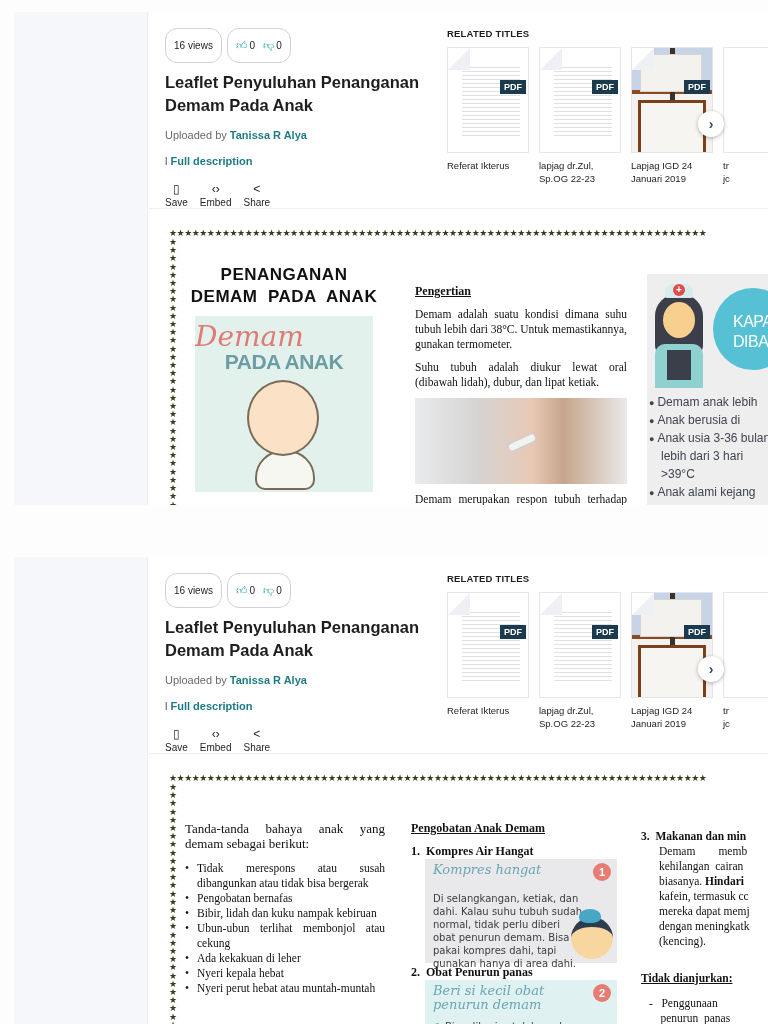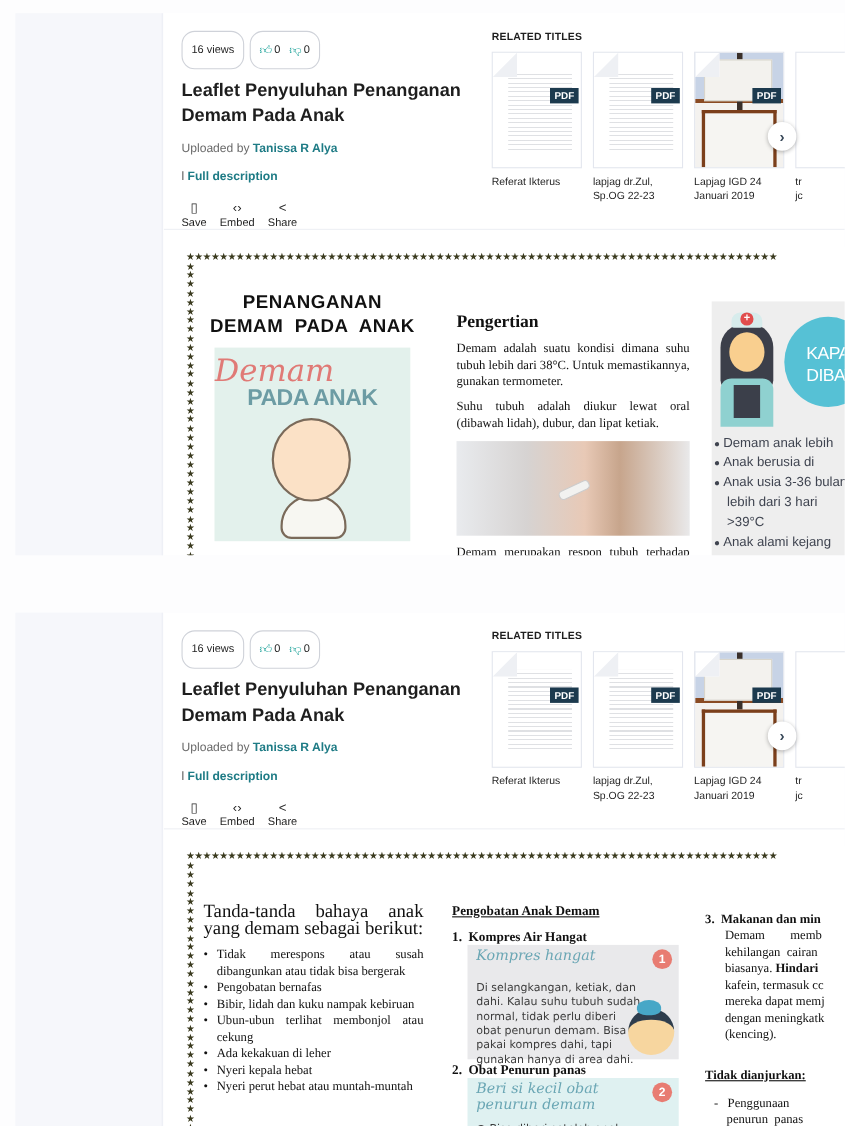--- a/index.html
+++ b/index.html
@@ -42,37 +42,37 @@
   .stars-top { position: absolute; left: 20px; right: 0; top: 4px; font-size: 9px; letter-spacing: -0.5px; white-space: nowrap; color: #3a3a1e; overflow: hidden; }
   .stars-left { position: absolute; left: 20px; top: 14px; width: 10px; font-size: 9px; line-height: 8.2px; color: #3a3a1e; word-break: break-all; }
   .p1-title { position: absolute; left: 30px; width: 210px; top: 40px; text-align: center; font-size: 17px; font-weight: bold; line-height: 22px; letter-spacing: 0.5px; color: #111; }
   .illus { position: absolute; left: 46px; top: 92px; width: 178px; height: 176px; background: #e3f1ec; overflow: hidden; }
   .illus .d1 { position: absolute; top: 4px; width: 100%; text-align: left; font-family: "DejaVu Serif", serif; font-style: italic; font-size: 28px; color: #e07a76; }
   .illus .d2 { position: absolute; top: 34px; width: 100%; text-align: center; font-size: 21px; font-weight: bold; color: #6c9ca4; letter-spacing: -0.5px; }
   .baby-head { position: absolute; left: 52px; top: 64px; width: 72px; height: 76px; border-radius: 50%; background: #fbe1c6; border: 2px solid #7a6a5a; }
   .baby-body { position: absolute; left: 60px; top: 134px; width: 60px; height: 40px; border-radius: 28px 28px 10px 10px; background: #f7f7f2; border: 2px solid #7a6a5a; }
   .serif { font-family: "Liberation Serif", serif; color: #111; }
   .col2 { position: absolute; left: 266px; width: 212px; top: 60px; }
-  .col2 h5 { font-size: 16px; font-weight: bold; }
+  .col2 h5 { font-size: 12px; font-weight: bold; text-decoration: underline; }
   .col2 p { font-size: 11.5px; line-height: 15px; text-align: justify; margin-top: 8px; }
   .photo-kid { width: 212px; height: 86px; margin-top: 8px; background: linear-gradient(90deg, #e9ebee 0%, #d6d3d2 30%, #e8c9b6 55%, #c7a58c 70%, #e9e9ea 100%); position: relative; }
   .photo-kid .thermo { position: absolute; left: 92px; top: 40px; width: 30px; height: 9px; background: #f2f2f0; border-radius: 4px; transform: rotate(-25deg); border: 1px solid #ccc; }
   .col3 { position: absolute; left: 498px; top: 50px; width: 140px; height: 240px; background: #eeeeee; overflow: hidden; }
   .nurse { position: absolute; left: 4px; top: 8px; width: 56px; height: 104px; }
   .nurse .hair { position: absolute; left: 4px; top: 12px; width: 48px; height: 60px; background: #3c3f4a; border-radius: 22px 22px 8px 8px; }
   .nurse .face { position: absolute; left: 12px; top: 20px; width: 32px; height: 36px; background: #f9cf8f; border-radius: 50%; }
   .nurse .cap { position: absolute; left: 14px; top: 2px; width: 28px; height: 14px; background: #d7ecec; border-radius: 8px 8px 2px 2px; }
   .nurse .cross { position: absolute; left: 22px; top: 2px; width: 12px; height: 12px; border-radius: 50%; background: #e14d4d; color: #fff; font-size: 10px; line-height: 12px; text-align: center; font-weight: bold; }
   .nurse .body { position: absolute; left: 4px; top: 62px; width: 48px; height: 44px; background: #8fd1d0; border-radius: 10px 10px 0 0; }
   .nurse .board { position: absolute; left: 16px; top: 68px; width: 24px; height: 30px; background: #3b3f4a; }
   .bubble { position: absolute; left: 66px; top: 14px; width: 80px; height: 82px; border-radius: 50%; background: #56c1d5; color: #fff; font-size: 16px; padding: 24px 0 0 20px; line-height: 20px; letter-spacing: -0.5px; }
   .col3 ul { position: absolute; left: 2px; top: 120px; list-style: none; font-size: 12px; line-height: 17px; color: #3f4450; white-space: nowrap; }
   .col3 li::before { content: "\25CF"; font-size: 9px; margin-right: 3px; }
   .col3 li.cont::before { content: ""; margin-right: 12px; }
-  .p2-intro { position: absolute; left: 36px; top: 52px; width: 200px; font-size: 17px; line-height: 15px; text-align: justify; }
+  .p2-intro { position: absolute; left: 36px; top: 52px; width: 200px; font-size: 13px; line-height: 15px; text-align: justify; }
   .p2-list { position: absolute; left: 36px; top: 92px; width: 200px; list-style: none; font-size: 11.5px; line-height: 15px; }
   .p2-list li { position: relative; padding-left: 12px; text-align: justify; }
   .p2-list li::before { content: "\2022"; position: absolute; left: 0; }
   .p2-mid { position: absolute; left: 262px; top: 52px; width: 210px; }
   .p2-mid h5 { font-size: 12px; font-weight: bold; text-decoration: underline; }
   .p2-mid .num { font-size: 12px; font-weight: bold; margin-top: 8px; }
   .card1 { margin-left: 14px; width: 192px; height: 104px; background: #e9e9eb; position: relative; padding: 4px 8px; }
   .card2 { margin-left: 14px; width: 192px; height: 70px; background: #dff1f1; position: relative; padding: 4px 8px; }
   .card-h { font-family: "DejaVu Serif", serif; font-style: italic; font-size: 13px; color: #6aa6b4; line-height: 14px; }
   .card-t { font-size: 10px; line-height: 13px; color: #3c3c3c; margin-top: 15px; width: 150px; }

